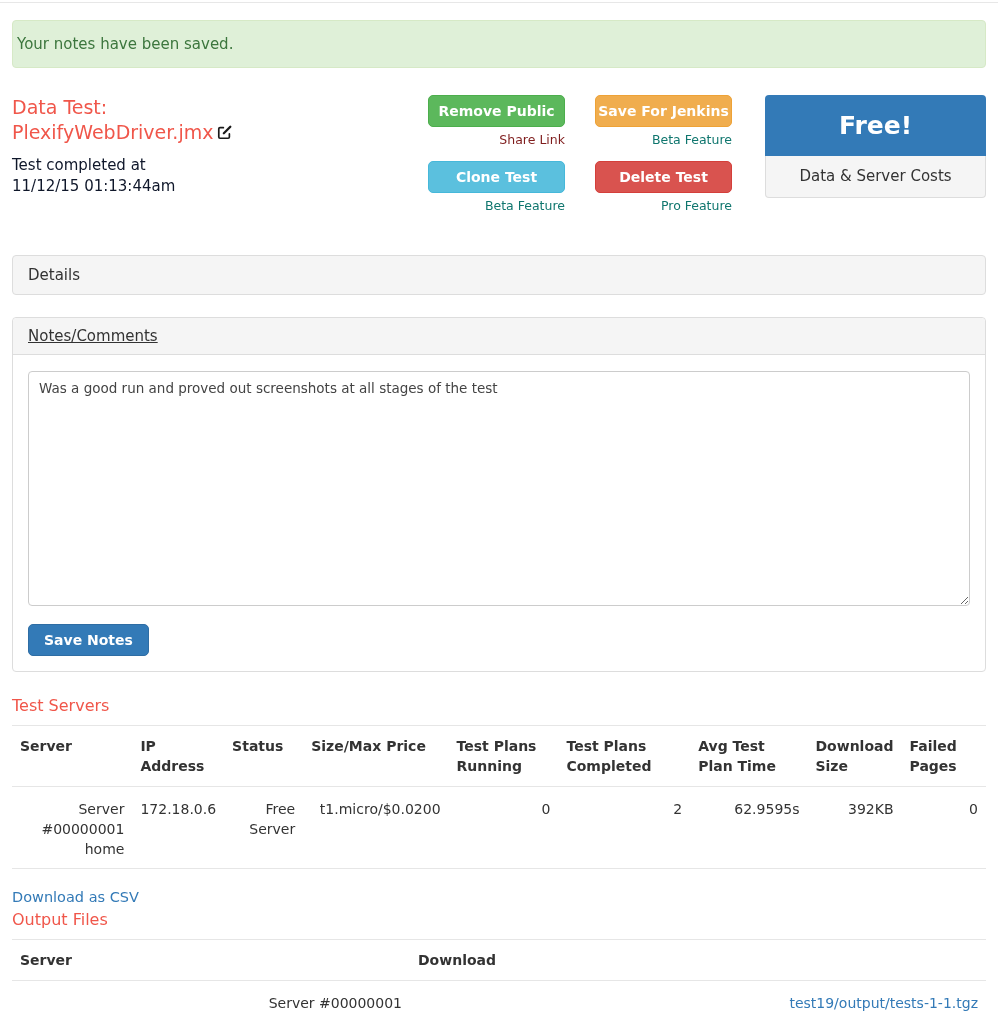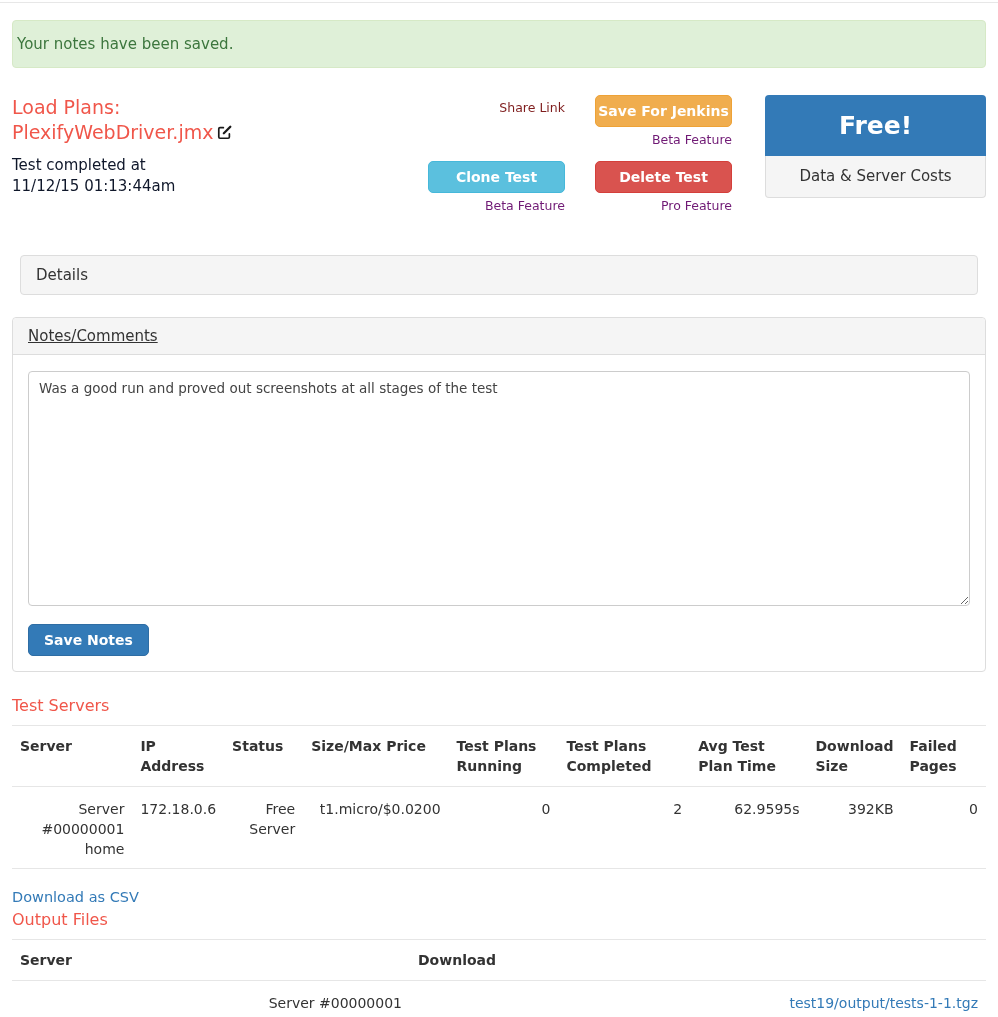--- a/index.html
+++ b/index.html
@@ -37,39 +37,39 @@
     display: block; width: 100%; padding: 7px 0; text-align: center;
     border-radius: 5px; font-size: 14px; font-weight: bold; color: #fff;
     border: 1px solid transparent; cursor: pointer;
     font-family: inherit;
   }
   .btn-success { background: #5cb85c; border-color: #4cae4c; }
   .btn-warning { background: #f0ad4e; border-color: #eea236; }
   .btn-info    { background: #5bc0de; border-color: #46b8da; }
   .btn-danger  { background: #d9534f; border-color: #d43f3a; }
   .btn-sub {
-    margin: 5px 0 14px; text-align: right; font-size: 12.5px; color: #701a75;
+    margin: 5px 0 14px; text-align: right; font-size: 12.5px; color: #0f766e;
   }
   .btn-sub.link { color: #7f1d1d; cursor: pointer; text-align: right; }
 
   .free-block { margin-left: auto; width: 221px; border-radius: 16px; }
   .free-head {
     background: #337ab7; color: #fff; text-align: center;
     font-size: 25px; font-weight: bold; padding: 16px 0;
     border-radius: 4px 4px 0 0;
   }
   .free-body {
     background: #f5f5f5; border: 1px solid #ddd; border-top: none;
     text-align: center; padding: 11px 0 12px; font-size: 15px; color: #333;
     border-radius: 0 0 4px 4px;
   }
 
   
   .details-bar {
-    margin: 28px 20px 0; background: #f5f5f5; border: 1px solid #ddd;
+    margin: 28px 12px 0; background: #f5f5f5; border: 1px solid #ddd;
     border-radius: 4px; padding: 10px 15px; font-size: 15px; cursor: pointer;
   }
 
   
   .panel { margin: 22px 12px 0; border: 1px solid #ddd; border-radius: 4px; }
   .panel-head {
     background: #f5f5f5; border-bottom: 1px solid #ddd;
     padding: 9px 15px; border-radius: 4px 4px 0 0; font-size: 15px;
   }
   .panel-head a { color: #333; text-decoration: underline; cursor: pointer; }
@@ -114,34 +114,35 @@
 
 <div class="top-rule"></div>
 
 <div class="alert-success">
   <span>Your notes have been saved.</span>
 </div>
 
 <div class="page-header">
   <div class="title-block">
     <h1 class="test-title">
-      <span>Load Plans:</span><br>
+      <span>Data Test:</span><br>
       <span>PlexifyWebDriver.jmx</span><span class="edit-icon"><svg width="15" height="15" viewBox="0 0 16 16" fill="none" stroke="#1a1a1a" stroke-width="1.8" stroke-linecap="round" stroke-linejoin="round">
             <path d="M13.2 9.5v3.3a1.3 1.3 0 0 1-1.3 1.3H3.2a1.3 1.3 0 0 1-1.3-1.3V4.1a1.3 1.3 0 0 1 1.3-1.3h3.6"></path>
             <path d="M7.3 8.8 14.2 1.9" stroke-width="2.4"></path>
           </svg></span>
     </h1>
     <div class="completed">
       <span>Test completed at</span><br>
       <span>11/12/15 01:13:44am</span>
     </div>
   </div>
 
   <div class="actions-grid">
     <div>
+      <button class="btn btn-success">Remove Public</button>
       <div class="btn-sub link">Share Link</div>
     </div>
     <div>
       <button class="btn btn-warning">Save For Jenkins</button>
       <div class="btn-sub">Beta Feature</div>
     </div>
     <div>
       <button class="btn btn-info">Clone Test</button>
       <div class="btn-sub">Beta Feature</div>
     </div>

